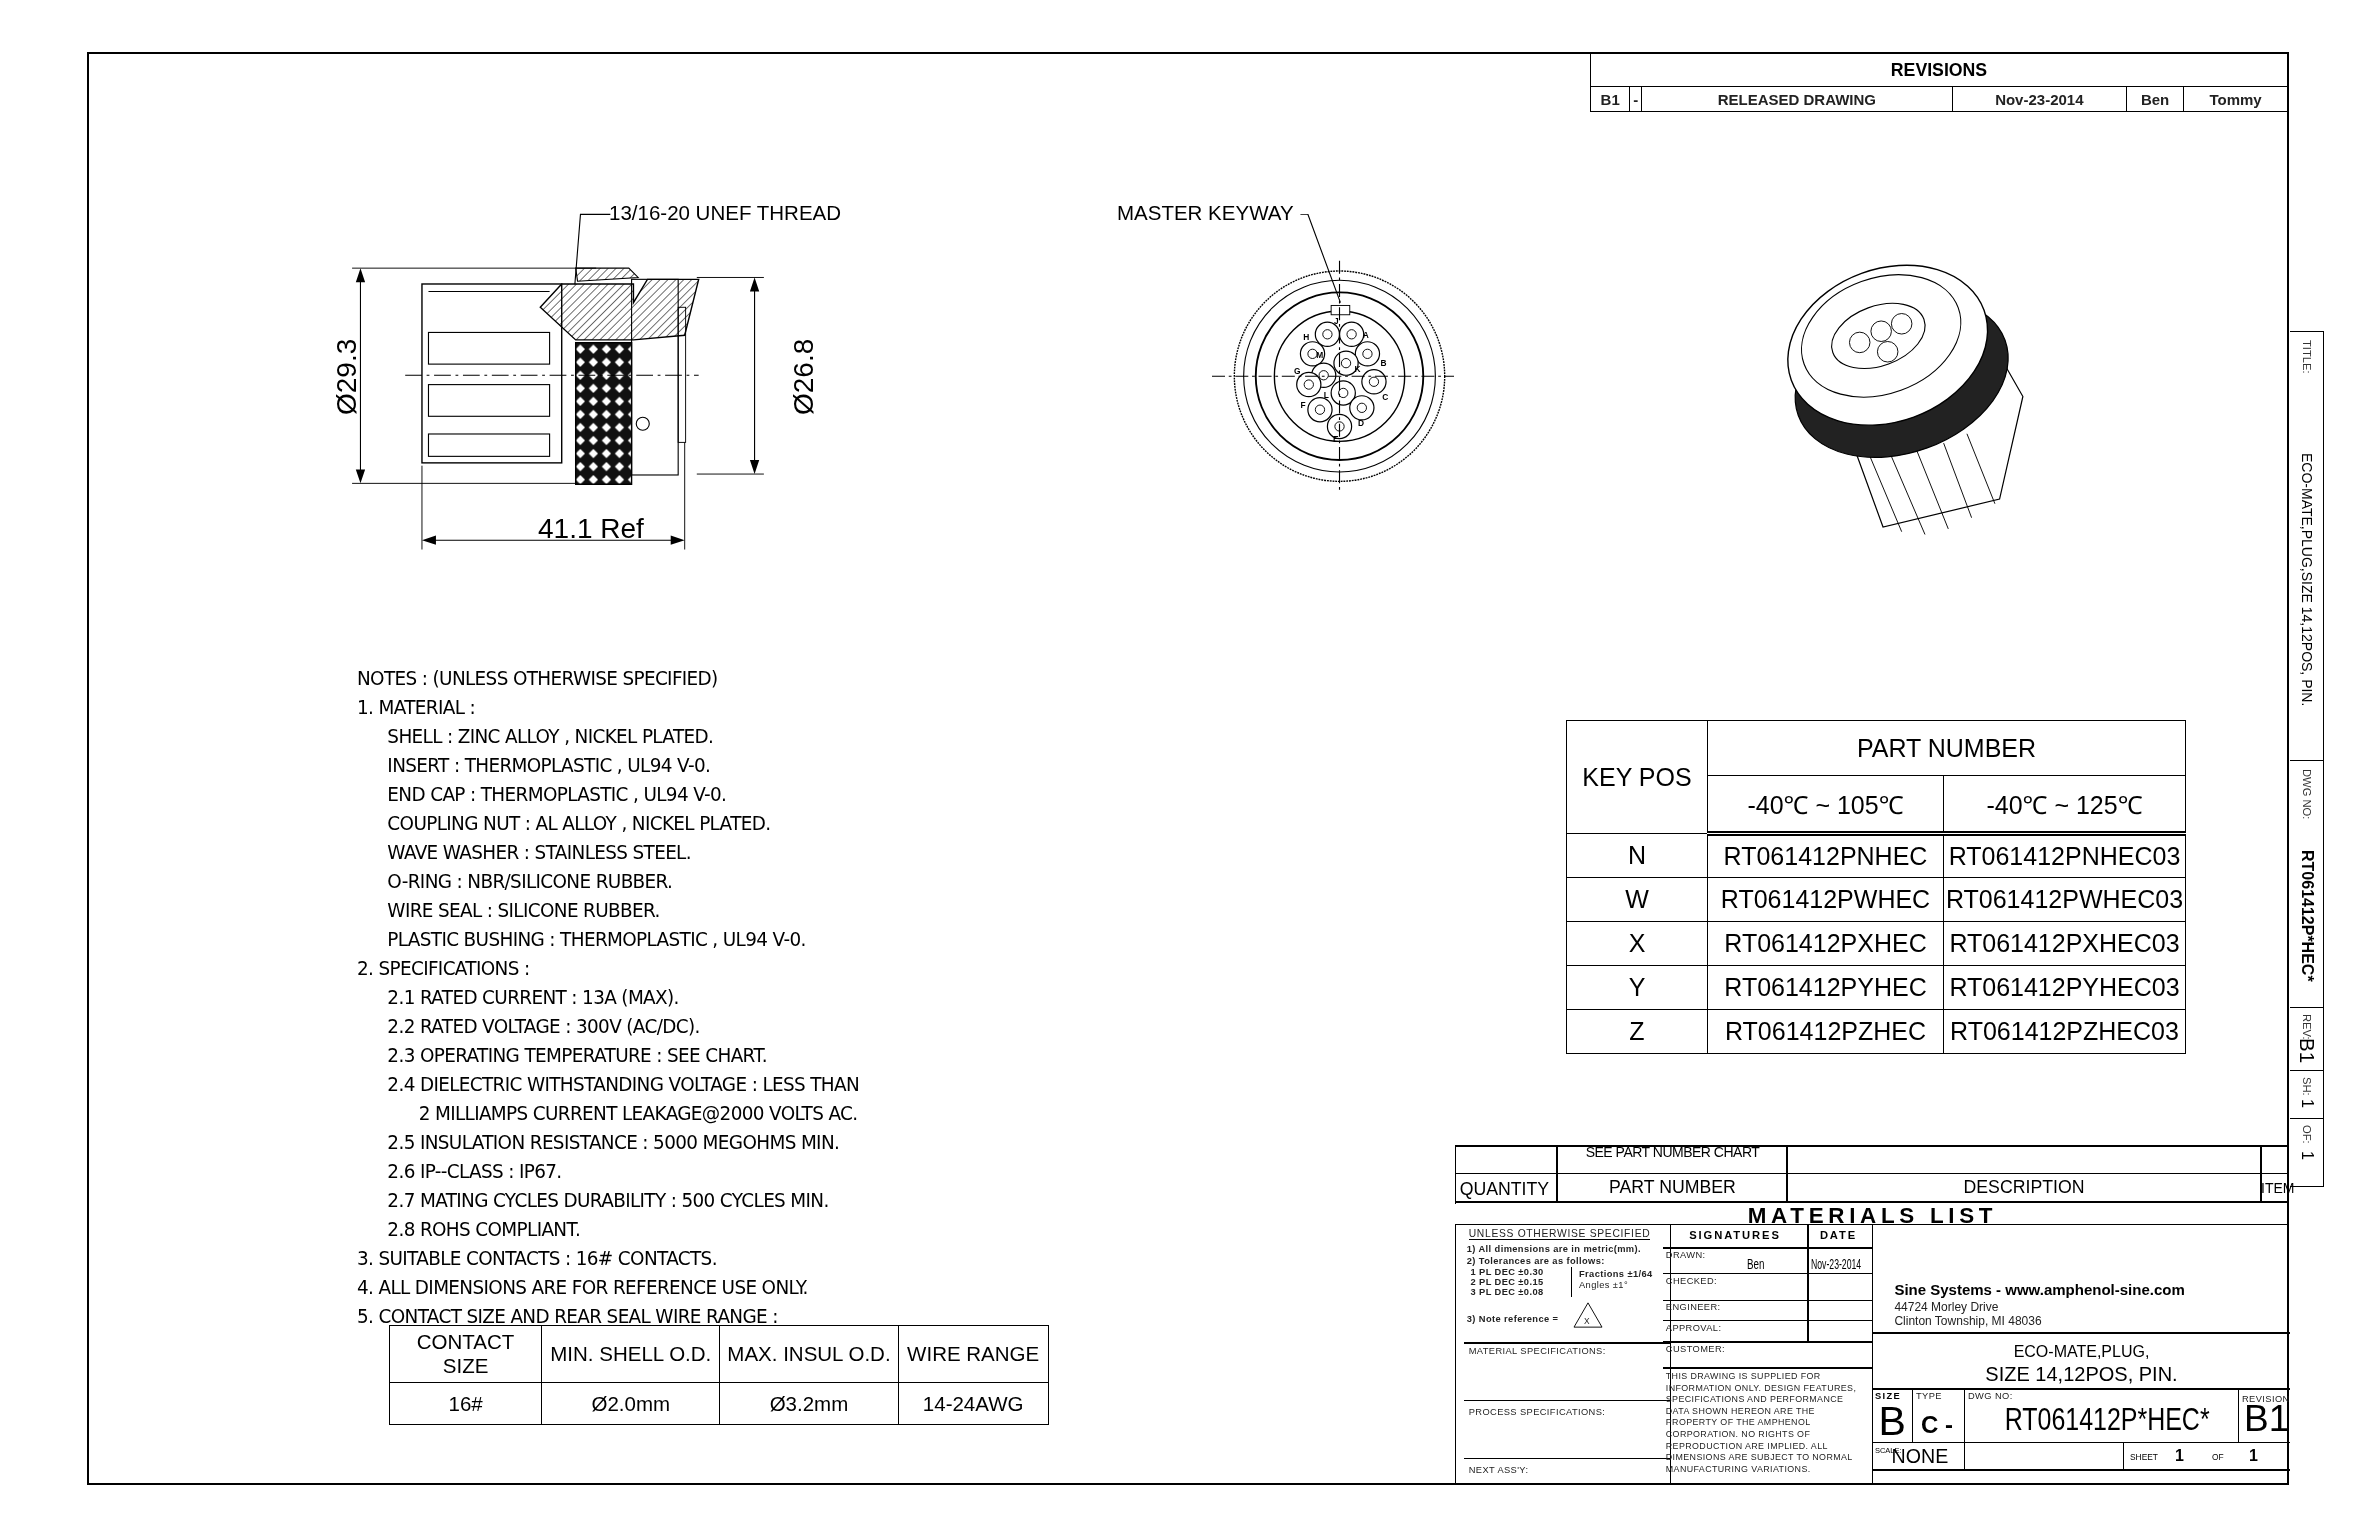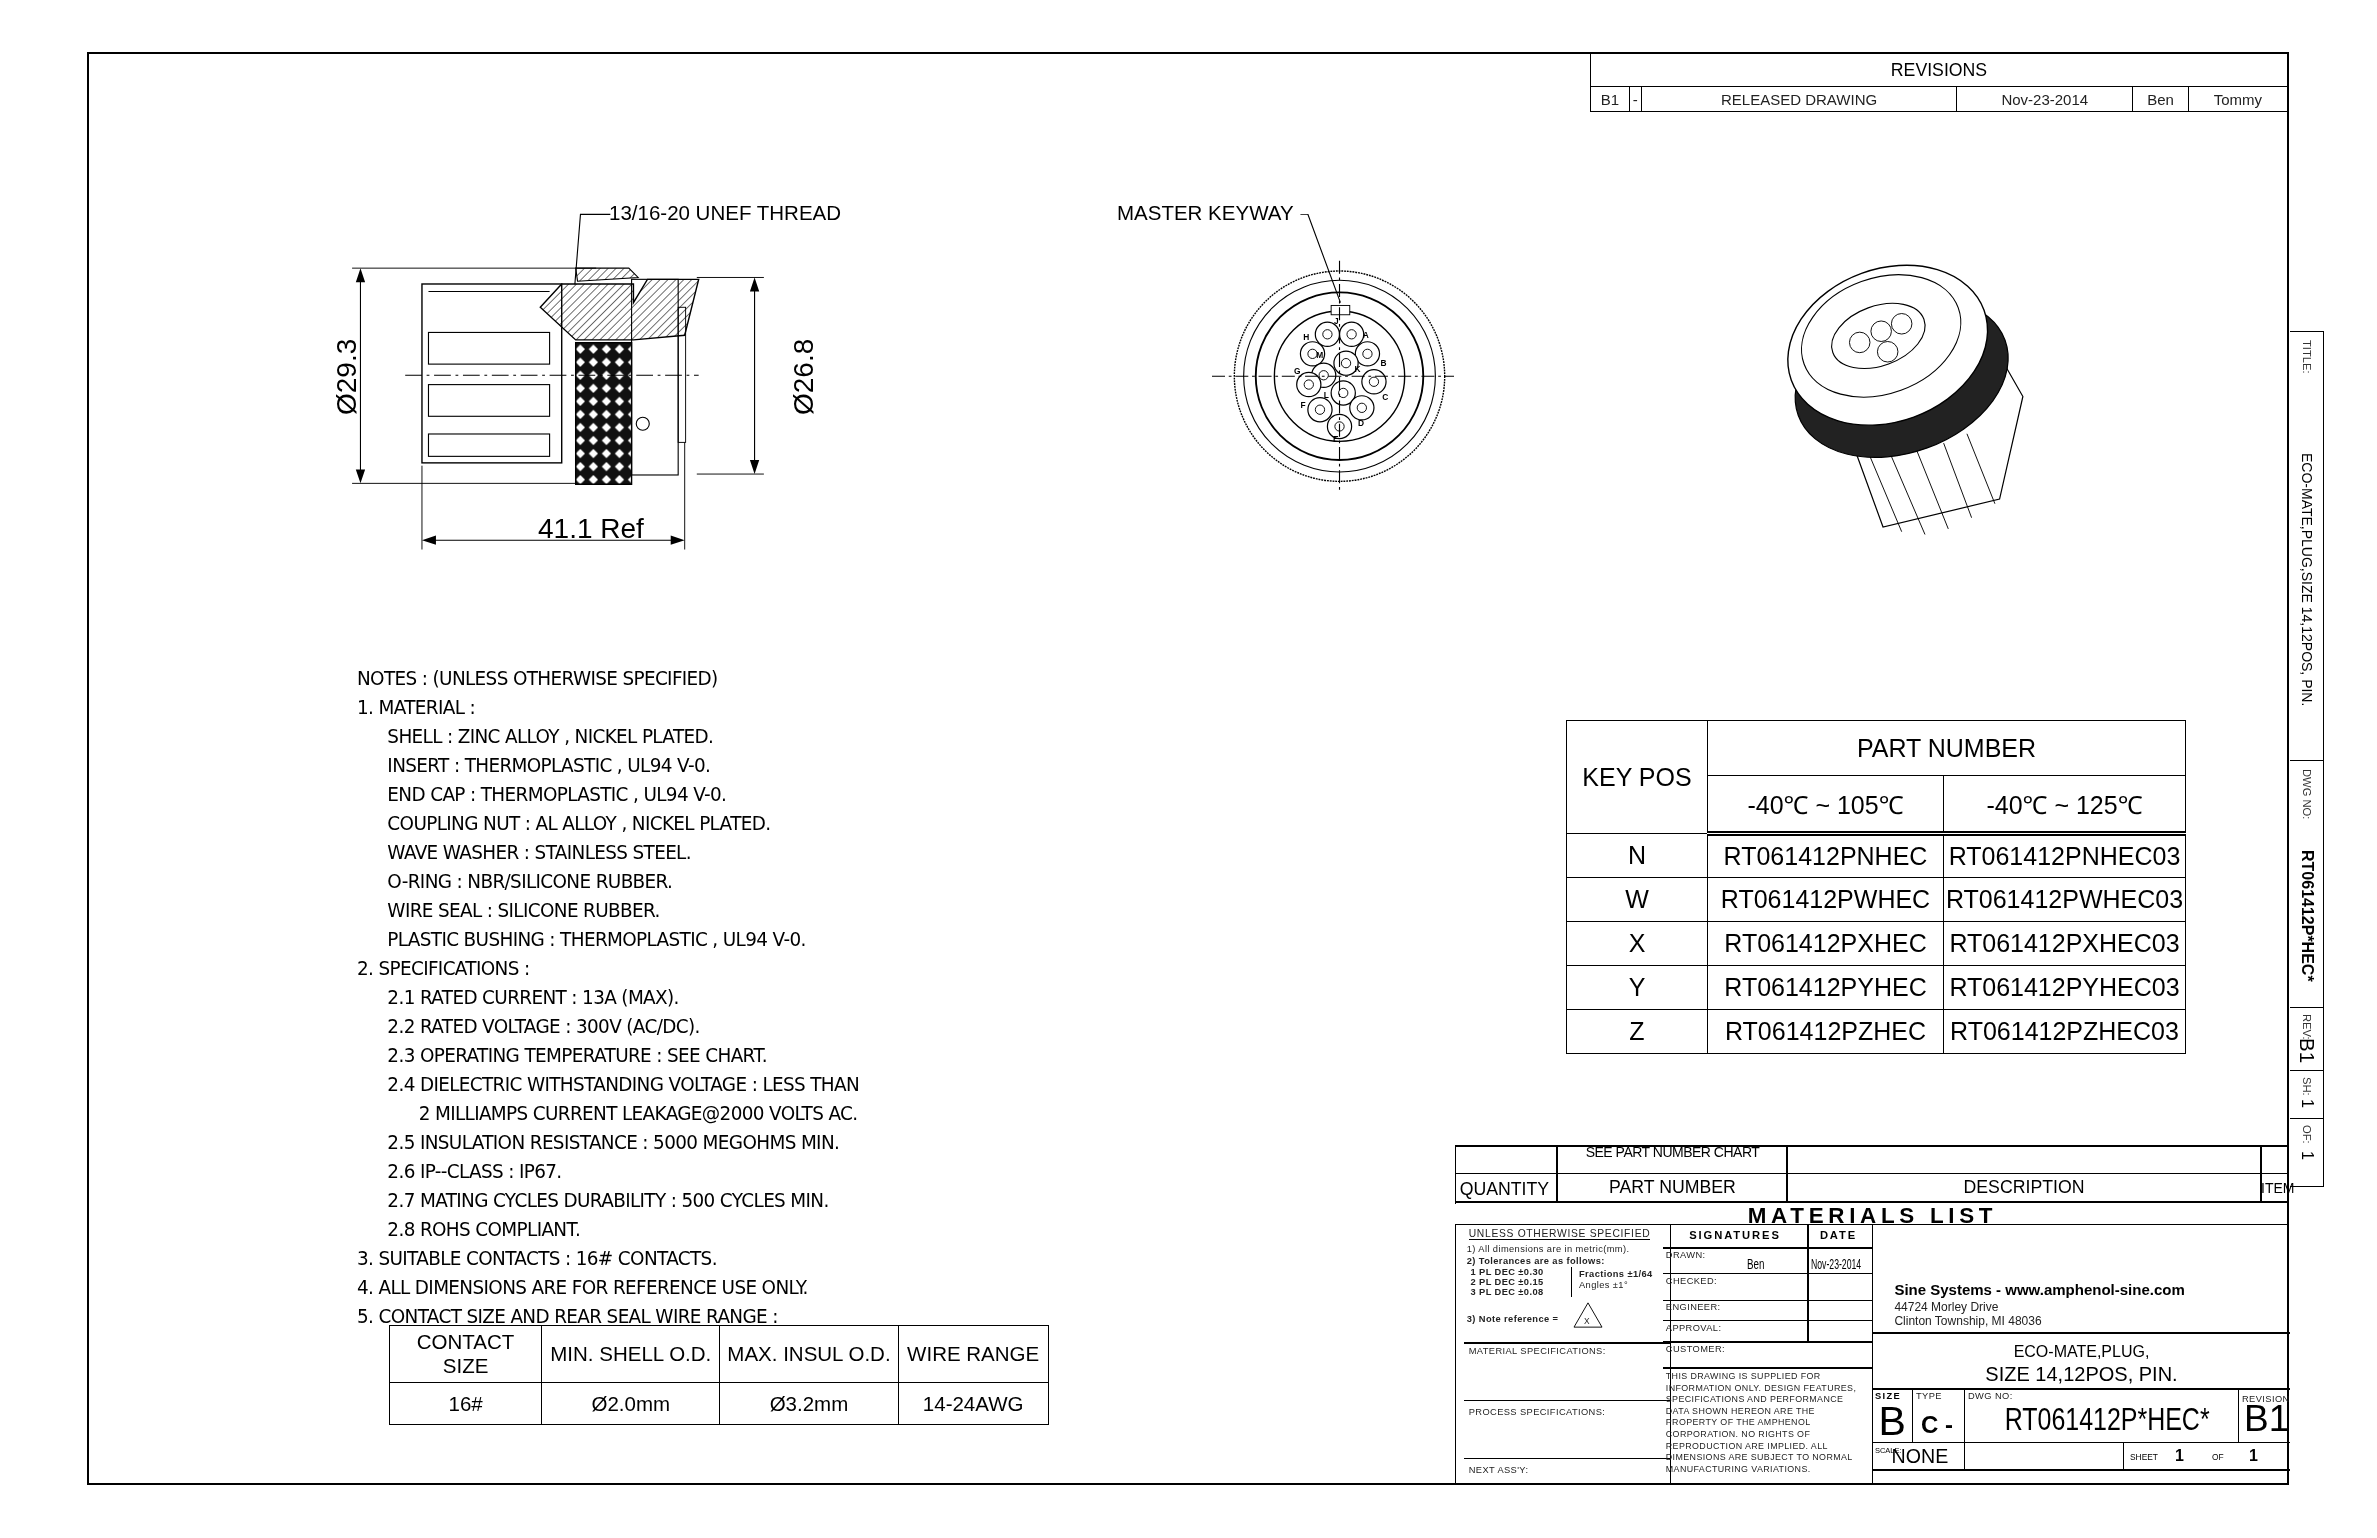--- a/index.html
+++ b/index.html
@@ -1,21 +1,21 @@
 <!DOCTYPE html>
 <html style="font-size:15px"><head>
 <meta charset="utf-8">
 <style>
   html,body{margin:0;padding:0;background:#fff;}
   body{width:2377px;height:1538px;position:relative;overflow:hidden;font-family:"Liberation Sans",sans-serif;color:#000;}
   .abs{position:absolute;}
   .frame{position:absolute;left:87px;top:52px;width:2202px;height:1433px;border:2.8px solid #000;border-right:2.8px solid #000;box-sizing:border-box;}
   table{border-collapse:collapse;}
   
-  .rev{position:absolute;left:1590px;top:53px;width:698px;font-size:17.7px;}
+  .rev{position:absolute;left:1590px;top:53px;width:698px;font-size:17.7px;font-weight:bold;}
   .rev td{border:1.4px solid #000;text-align:center;height:30px;padding:0;}
   .rev .hdr td{height:35px;font-size:18.6px;}
   .rev .row td{height:24px;font-size:15px;color:#222;}
   .rev .title td{height:32px;font-size:17.7px;}
   
   .strip{position:absolute;left:2290px;top:331px;width:34px;border:1.4px solid #000;border-left:none;box-sizing:border-box;}
   .strip .cell{position:relative;border-bottom:1.4px solid #000;box-sizing:border-box;}
   .strip .cell:last-child{border-bottom:none;}
   .vt{position:absolute;left:50%;top:7.5px;writing-mode:vertical-rl;transform:translateX(-50%);white-space:nowrap;font-size:11.2px;color:#333;}
   .vt.big{font-size:16px;color:#000;}
@@ -306,21 +306,21 @@
   <span class="abs" style="left:103px;top:30px;width:227px;text-align:center;font-size:17.7px">PART NUMBER</span>
   <span class="abs" style="left:332px;top:30px;width:472px;text-align:center;font-size:17.7px">DESCRIPTION</span>
   <span class="abs" style="left:805px;top:33px;font-size:14px">ITEM</span>
   <span class="abs" style="left:0;top:56px;width:833px;text-align:center;font-size:22.4px;font-weight:bold;letter-spacing:4.7px">MATERIALS LIST</span>
 </div>
 
 <div class="tb" style="left:1455px;top:1224px;width:833px;height:261px;border-top:1.9px solid #000;border-left:1.9px solid #000;box-sizing:border-box">
 
   <div class="abs" style="left:8px;top:0;width:207px;height:100%;border-right:1.9px solid #000;box-sizing:border-box">
     <div class="abs small" style="left:4.7px;top:2.8px;font-size:10.3px;border-bottom:1.4px solid #000;letter-spacing:0.7px">UNLESS OTHERWISE SPECIFIED</div>
-    <div class="abs small" style="left:2.8px;top:18.6px;font-weight:normal">1) All dimensions are in metric(mm).</div>
+    <div class="abs small" style="left:2.8px;top:18.6px;font-weight:bold">1) All dimensions are in metric(mm).</div>
     <div class="abs small" style="left:2.8px;top:31px;font-weight:bold">2) Tolerances are as follows:</div>
     <div class="abs small" style="left:6.5px;top:42px;font-weight:bold">1 PL DEC ±0.30</div>
     <div class="abs small" style="left:6.5px;top:52px;font-weight:bold">2 PL DEC ±0.15</div>
     <div class="abs small" style="left:6.5px;top:62px;font-weight:bold">3 PL DEC ±0.08</div>
     <div class="abs" style="left:107px;top:42px;width:0.9px;height:30px;background:#000"></div>
     <div class="abs small" style="left:115px;top:44px;font-weight:bold">Fractions ±1/64</div>
     <div class="abs small" style="left:115px;top:55px;font-weight:normal">Angles ±1°</div>
     <div class="abs small" style="left:2.8px;top:89px;font-weight:bold">3) Note reference =</div>
     <svg class="abs" style="left:108px;top:76px" width="32" height="28" viewBox="0 0 34 30">
         <polygon points="17,2 32,28 2,28" fill="none" stroke="#000" stroke-width="1"></polygon>

